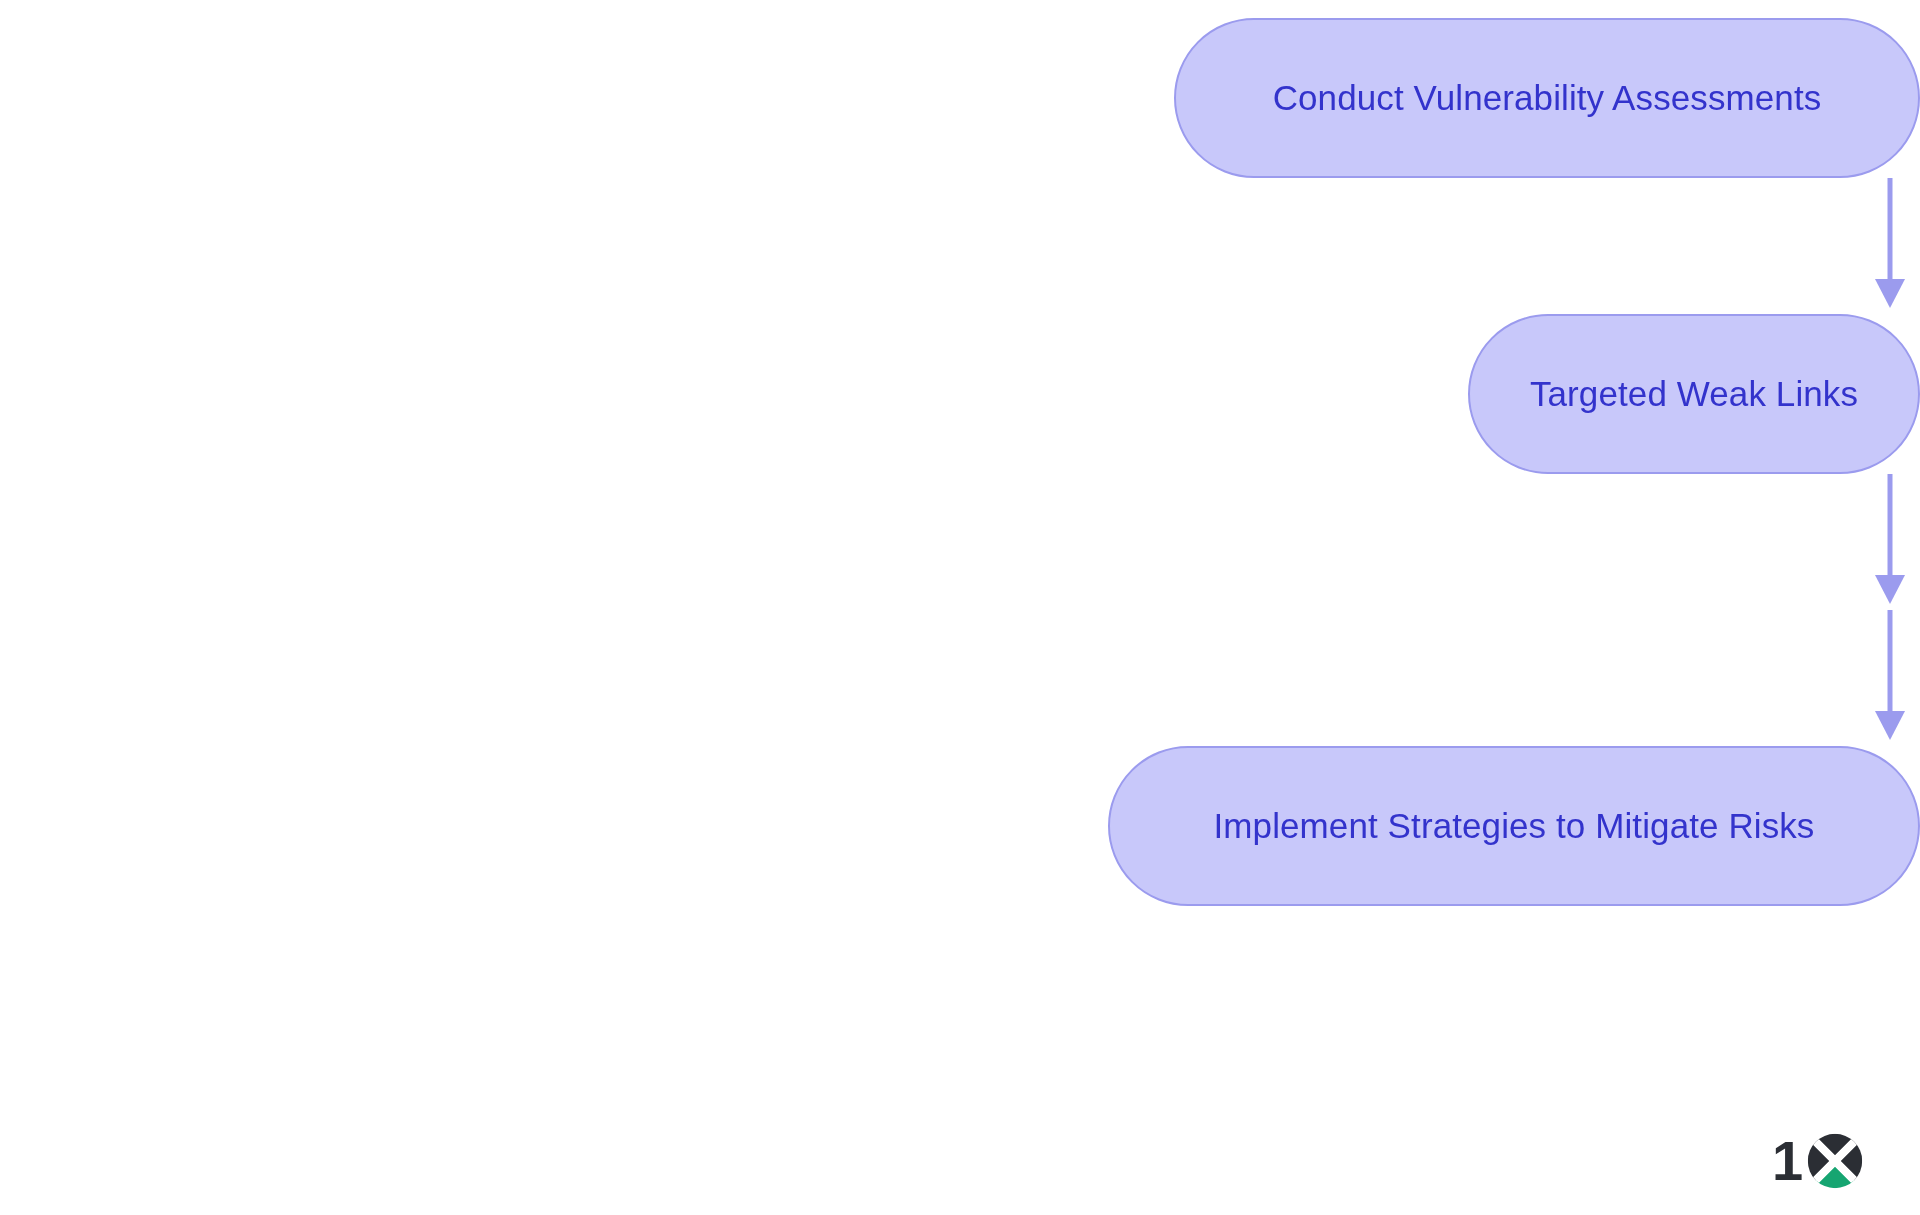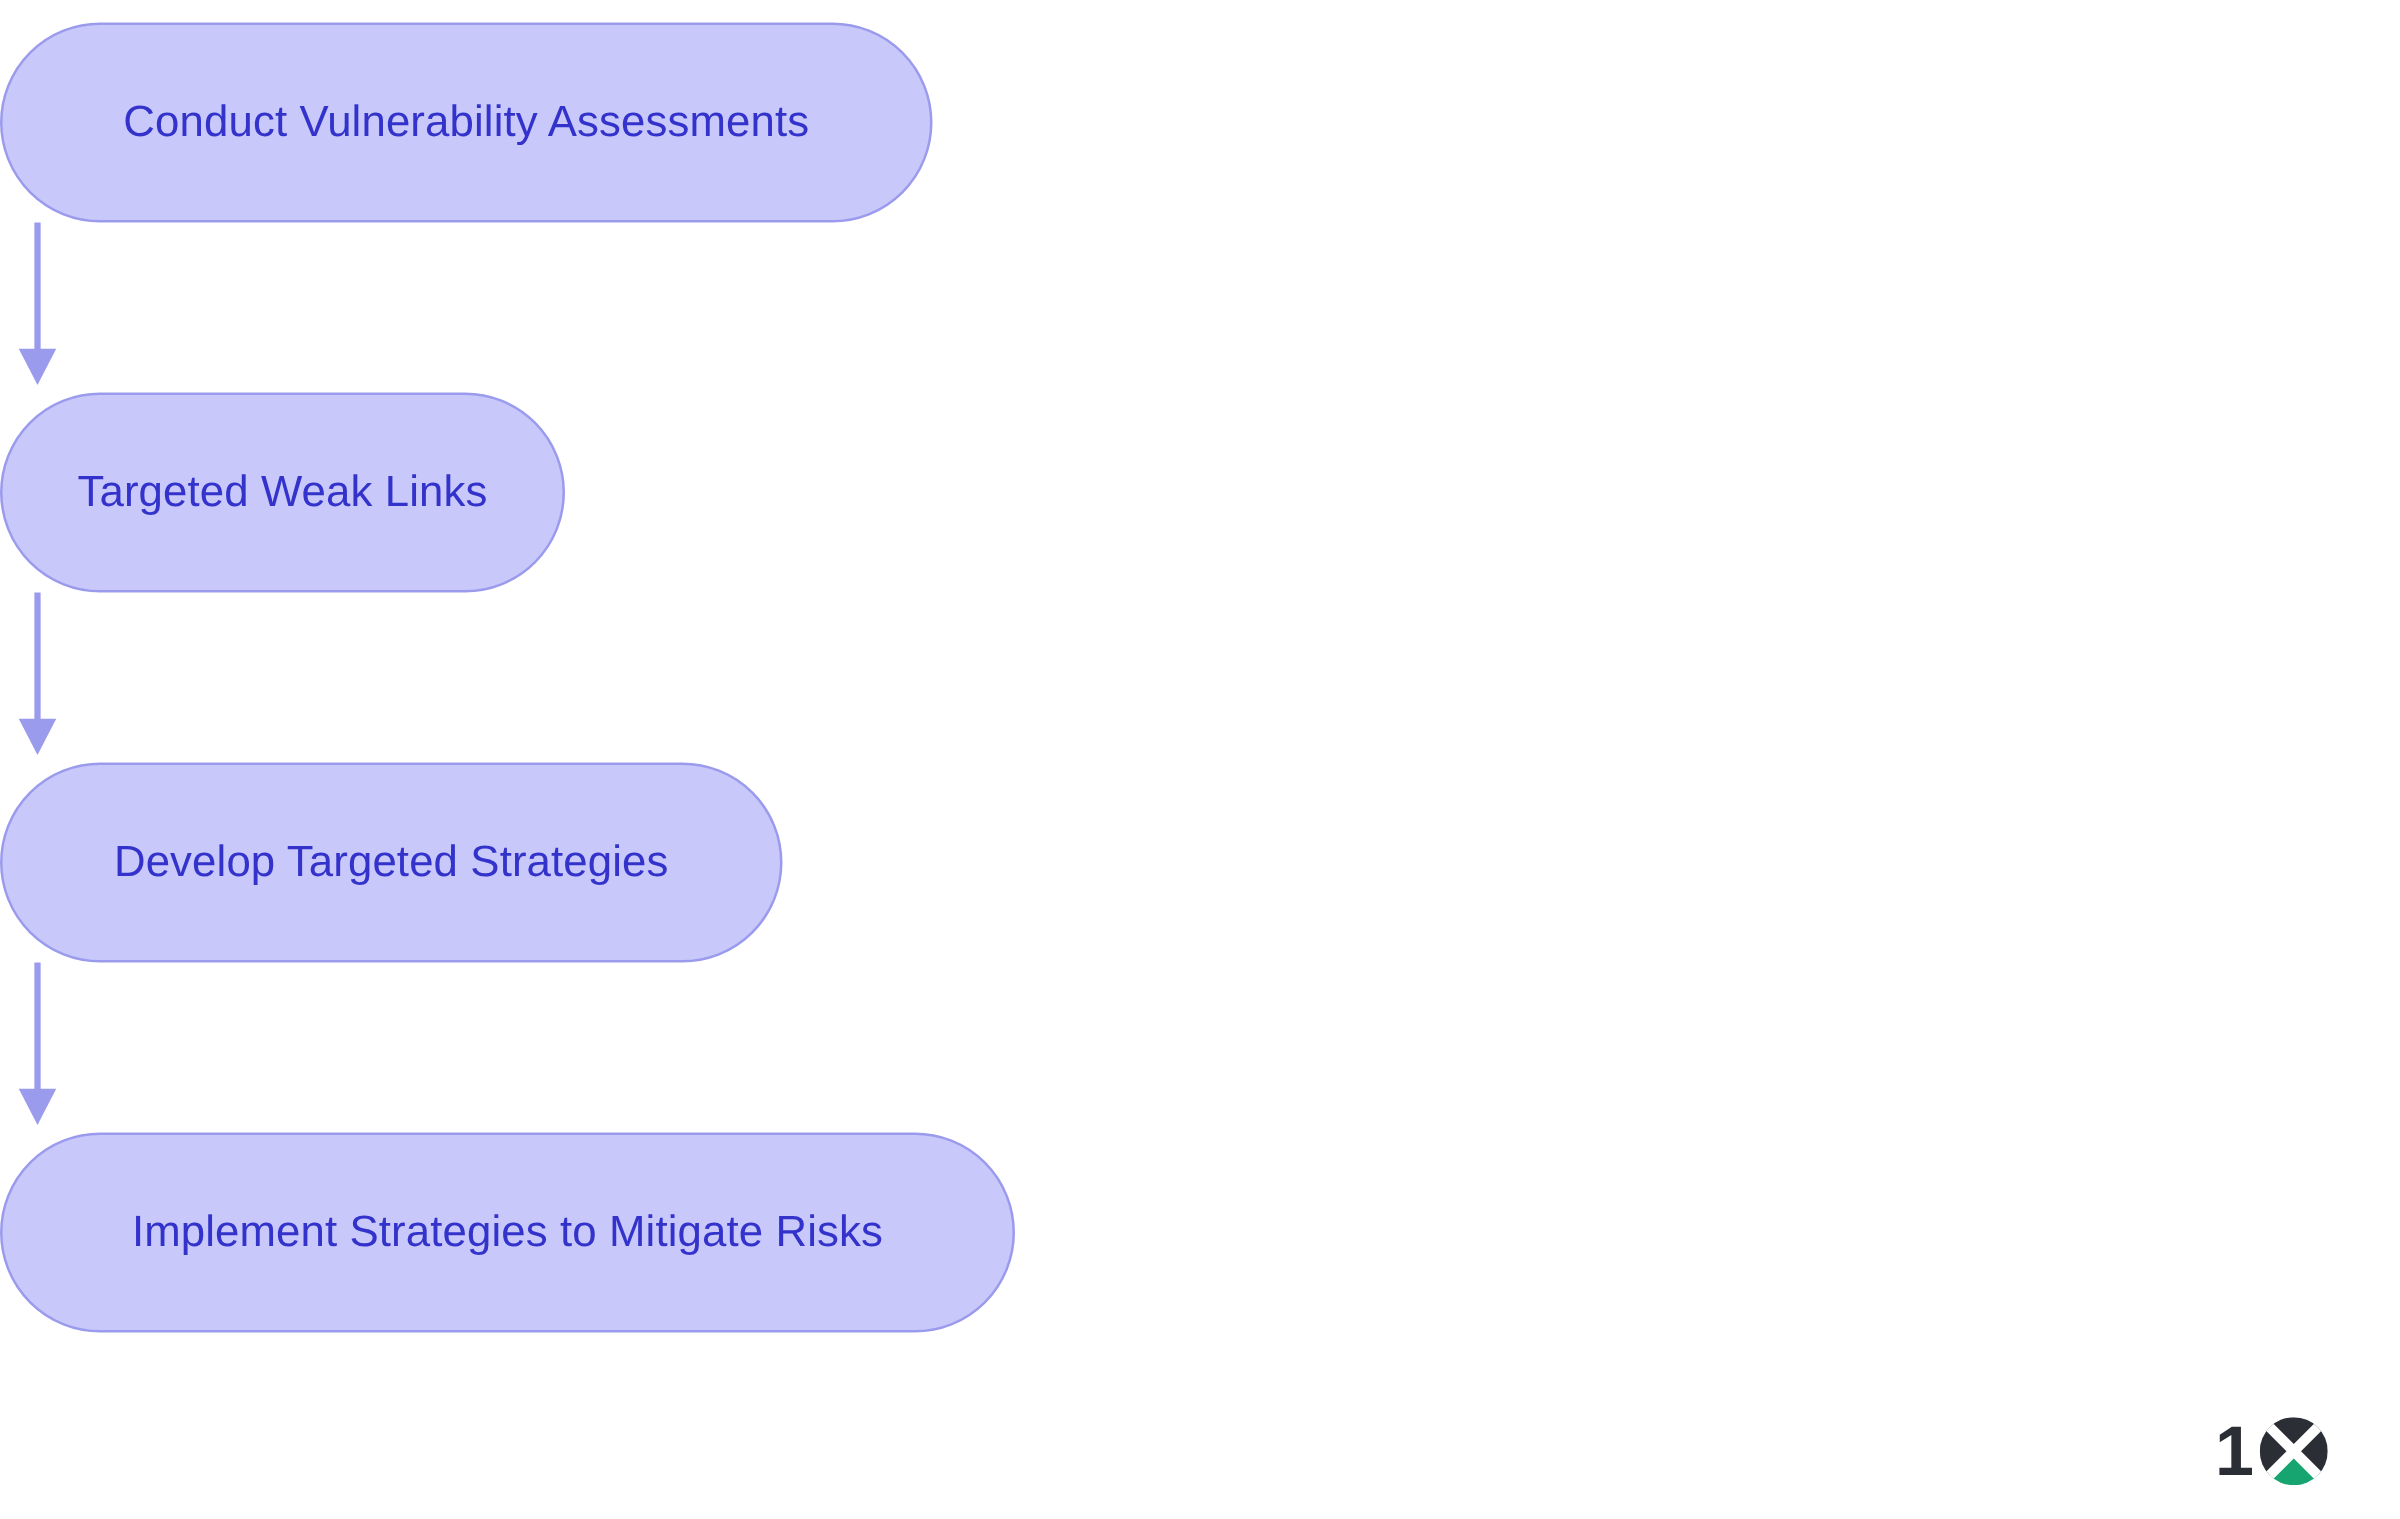--- a/index.html
+++ b/index.html
@@ -24,21 +24,21 @@
   }
 
   
   .flow-column {
     position: absolute;
     left: 0;
     top: 0;
     width: 1920px;
     display: flex;
     flex-direction: column;
-    align-items: flex-start;
+    align-items: flex-end;
   }
 
   
   .flow-node {
     box-sizing: border-box;
     display: flex;
     align-items: center;
     justify-content: center;
     height: 160px;
     border-radius: 80px;
@@ -124,23 +124,20 @@
       <span class="flow-node-label">Targeted Weak Links</span>
     </div>
 
     <div class="flow-connector">
       <svg viewBox="0 0 60 136" xmlns="http://www.w3.org/2000/svg" aria-hidden="true">
         <line x1="30" y1="0" x2="30" y2="108" stroke="#9b9bee" stroke-width="5"></line>
         <polygon points="30,130 15,101 45,101" fill="#9b9bee"></polygon>
       </svg>
     </div>
 
-    <div class="flow-node n2">
-      <span class="flow-node-label">Develop Targeted Strategies</span>
-    </div>
 
     <div class="flow-connector">
       <svg viewBox="0 0 60 136" xmlns="http://www.w3.org/2000/svg" aria-hidden="true">
         <line x1="30" y1="0" x2="30" y2="108" stroke="#9b9bee" stroke-width="5"></line>
         <polygon points="30,130 15,101 45,101" fill="#9b9bee"></polygon>
       </svg>
     </div>
 
     <div class="flow-node n3">
       <span class="flow-node-label">Implement Strategies to Mitigate Risks</span>

